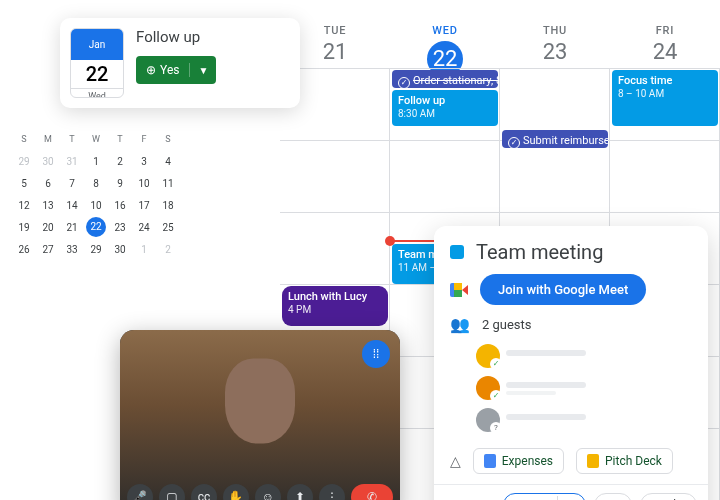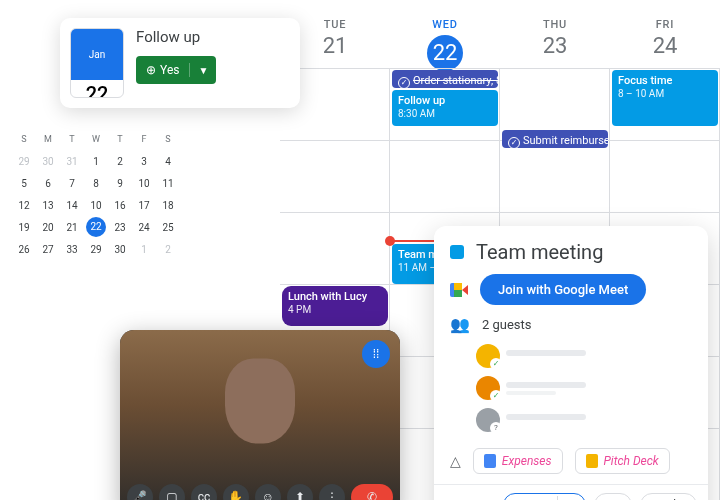--- a/index.html
+++ b/index.html
@@ -1,19 +1,19 @@
 <!DOCTYPE html>
 <html><head>
 <meta charset="utf-8">
 <style>
 * { margin: 0; padding: 0; box-sizing: border-box; font-family: 'Google Sans', Roboto, Arial, sans-serif; }
 body { width: 720px; height: 500px; background: #fff; position: relative; overflow: hidden; }
 
 
-.cal-header { position: absolute; top: 18px; left: 280px; display: flex; }
+.cal-header { position: absolute; top: 24px; left: 280px; display: flex; }
 .cal-header .day { width: 110px; text-align: center; }
 .cal-header .dow { font-size: 11px; color: #70757a; letter-spacing: 0.8px; font-weight: 500; }
 .cal-header .num { font-size: 22px; color: #70757a; margin-top: 2px; }
 .cal-header .day.today .dow { color: #1a73e8; }
 .cal-header .day.today .num { background: #1a73e8; color: #fff; border-radius: 50%; width: 36px; height: 36px; line-height: 36px; margin: 4px auto 0; }
 
 
 .cal-grid { position: absolute; top: 68px; left: 280px; width: 440px; height: 432px; }
 .cal-row { height: 72px; border-top: 1px solid #dadce0; display: flex; }
 .cal-cell { width: 110px; border-right: 1px solid #dadce0; position: relative; }
@@ -34,21 +34,21 @@
 .mini-cal { position: absolute; top: 128px; left: 12px; font-size: 10px; color: #3c4043; }
 .mini-cal table { border-collapse: collapse; }
 .mini-cal th, .mini-cal td { width: 24px; height: 22px; text-align: center; font-weight: 400; }
 .mini-cal th { color: #70757a; font-size: 9px; }
 .mini-cal .dim { color: #bdc1c6; }
 .mini-cal .sel { background: #1a73e8; color: #fff; border-radius: 50%; }
 
 
 .followup-card { position: absolute; top: 18px; left: 60px; width: 240px; height: 90px; background: #fff; border-radius: 10px; box-shadow: 0 4px 20px rgba(0,0,0,0.15); display: flex; padding: 10px; gap: 12px; }
 .followup-card .date-chip { width: 54px; text-align: center; border: 1px solid #dadce0; border-radius: 6px; overflow: hidden; }
-.followup-card .date-chip .mon { background: #1a73e8; color: #fff; font-size: 10px; padding: 20px 0; }
+.followup-card .date-chip .mon { background: #1a73e8; color: #fff; font-size: 10px; padding: 10px 0; }
 .followup-card .date-chip .day { font-size: 20px; font-weight: 500; padding: 2px 0; }
 .followup-card .date-chip .dow { font-size: 9px; color: #5f6368; border-top: 1px solid #dadce0; padding: 2px 0; }
 .followup-card .body .title { font-size: 15px; color: #3c4043; margin-bottom: 10px; }
 .btn-yes { display: inline-flex; align-items: center; background: #188038; color: #fff; border-radius: 4px; font-size: 12px; height: 28px; }
 .btn-yes .main { padding: 0 10px; border-right: 1px solid rgba(255,255,255,0.3); display: flex; align-items: center; gap: 4px; }
 .btn-yes .caret { padding: 0 8px; font-size: 10px; }
 
 
 .video-call { position: absolute; top: 330px; left: 120px; width: 280px; height: 188px; background: #202124; border-radius: 14px; box-shadow: 0 6px 24px rgba(0,0,0,0.3); overflow: hidden; }
 .video-call .face { position: absolute; inset: 0; background: linear-gradient(180deg,#8b6b4a 0%,#6b4e34 40%,#2a2a2a 100%); }
@@ -66,21 +66,21 @@
 .detail .title { font-size: 20px; color: #3c4043; }
 .detail .meet-ico { width: 18px; height: 18px; position: relative; }
 .detail .meet-ico span { position: absolute; }
 .detail .join-btn { background: #1a73e8; color: #fff; border-radius: 20px; padding: 8px 18px; font-size: 13px; font-weight: 500; }
 .detail .guests-ico { color: #5f6368; font-size: 16px; }
 .detail .guest-av { width: 24px; height: 24px; border-radius: 50%; margin-left: 26px; margin-bottom: 4px; position: relative; display: inline-block; }
 .detail .guest-av .mark { position: absolute; right: -2px; bottom: -2px; width: 12px; height: 12px; border-radius: 50%; background: #fff; font-size: 8px; text-align: center; line-height: 12px; }
 .detail .guest-av .bar { position: absolute; left: 30px; top: 6px; width: 80px; height: 6px; background: #e8eaed; border-radius: 3px; }
 .detail .guest-av .bar2 { position: absolute; left: 30px; top: 15px; width: 50px; height: 4px; background: #f1f3f4; border-radius: 2px; }
 .detail .drive-ico { color: #5f6368; font-size: 14px; }
-.detail .chip { border: 1px solid #dadce0; border-radius: 6px; padding: 5px 10px; font-size: 12px; color: #ec4899; display: inline-flex; align-items: center; gap: 6px; font-style: italic; }
+.detail .chip { border: 1px solid #dadce0; border-radius: 6px; padding: 5px 10px; font-size: 12px; color: #14532d; display: inline-flex; align-items: center; gap: 6px; }
 .detail .doc-ico { width: 12px; height: 14px; background: #4285f4; border-radius: 2px; position: relative; }
 .detail .slide-ico { width: 12px; height: 14px; background: #f4b400; border-radius: 2px; }
 .detail .footer { border-top: 1px solid #e8eaed; margin: 8px -16px -10px; padding: 8px 16px; display: flex; align-items: center; gap: 8px; font-size: 12px; color: #5f6368; }
 .detail .pill { border: 1px solid #dadce0; border-radius: 16px; padding: 4px 10px; font-size: 12px; color: #3c4043; }
 .detail .pill.yes { color: #1a73e8; border-color: #1a73e8; display: flex; align-items: center; gap: 4px; }
 .detail .pill .sep { border-left: 1px solid #dadce0; margin: -4px 2px -4px 6px; padding: 4px 0 4px 6px; font-size: 9px; }
 </style>
 </head>
 <body>
 

